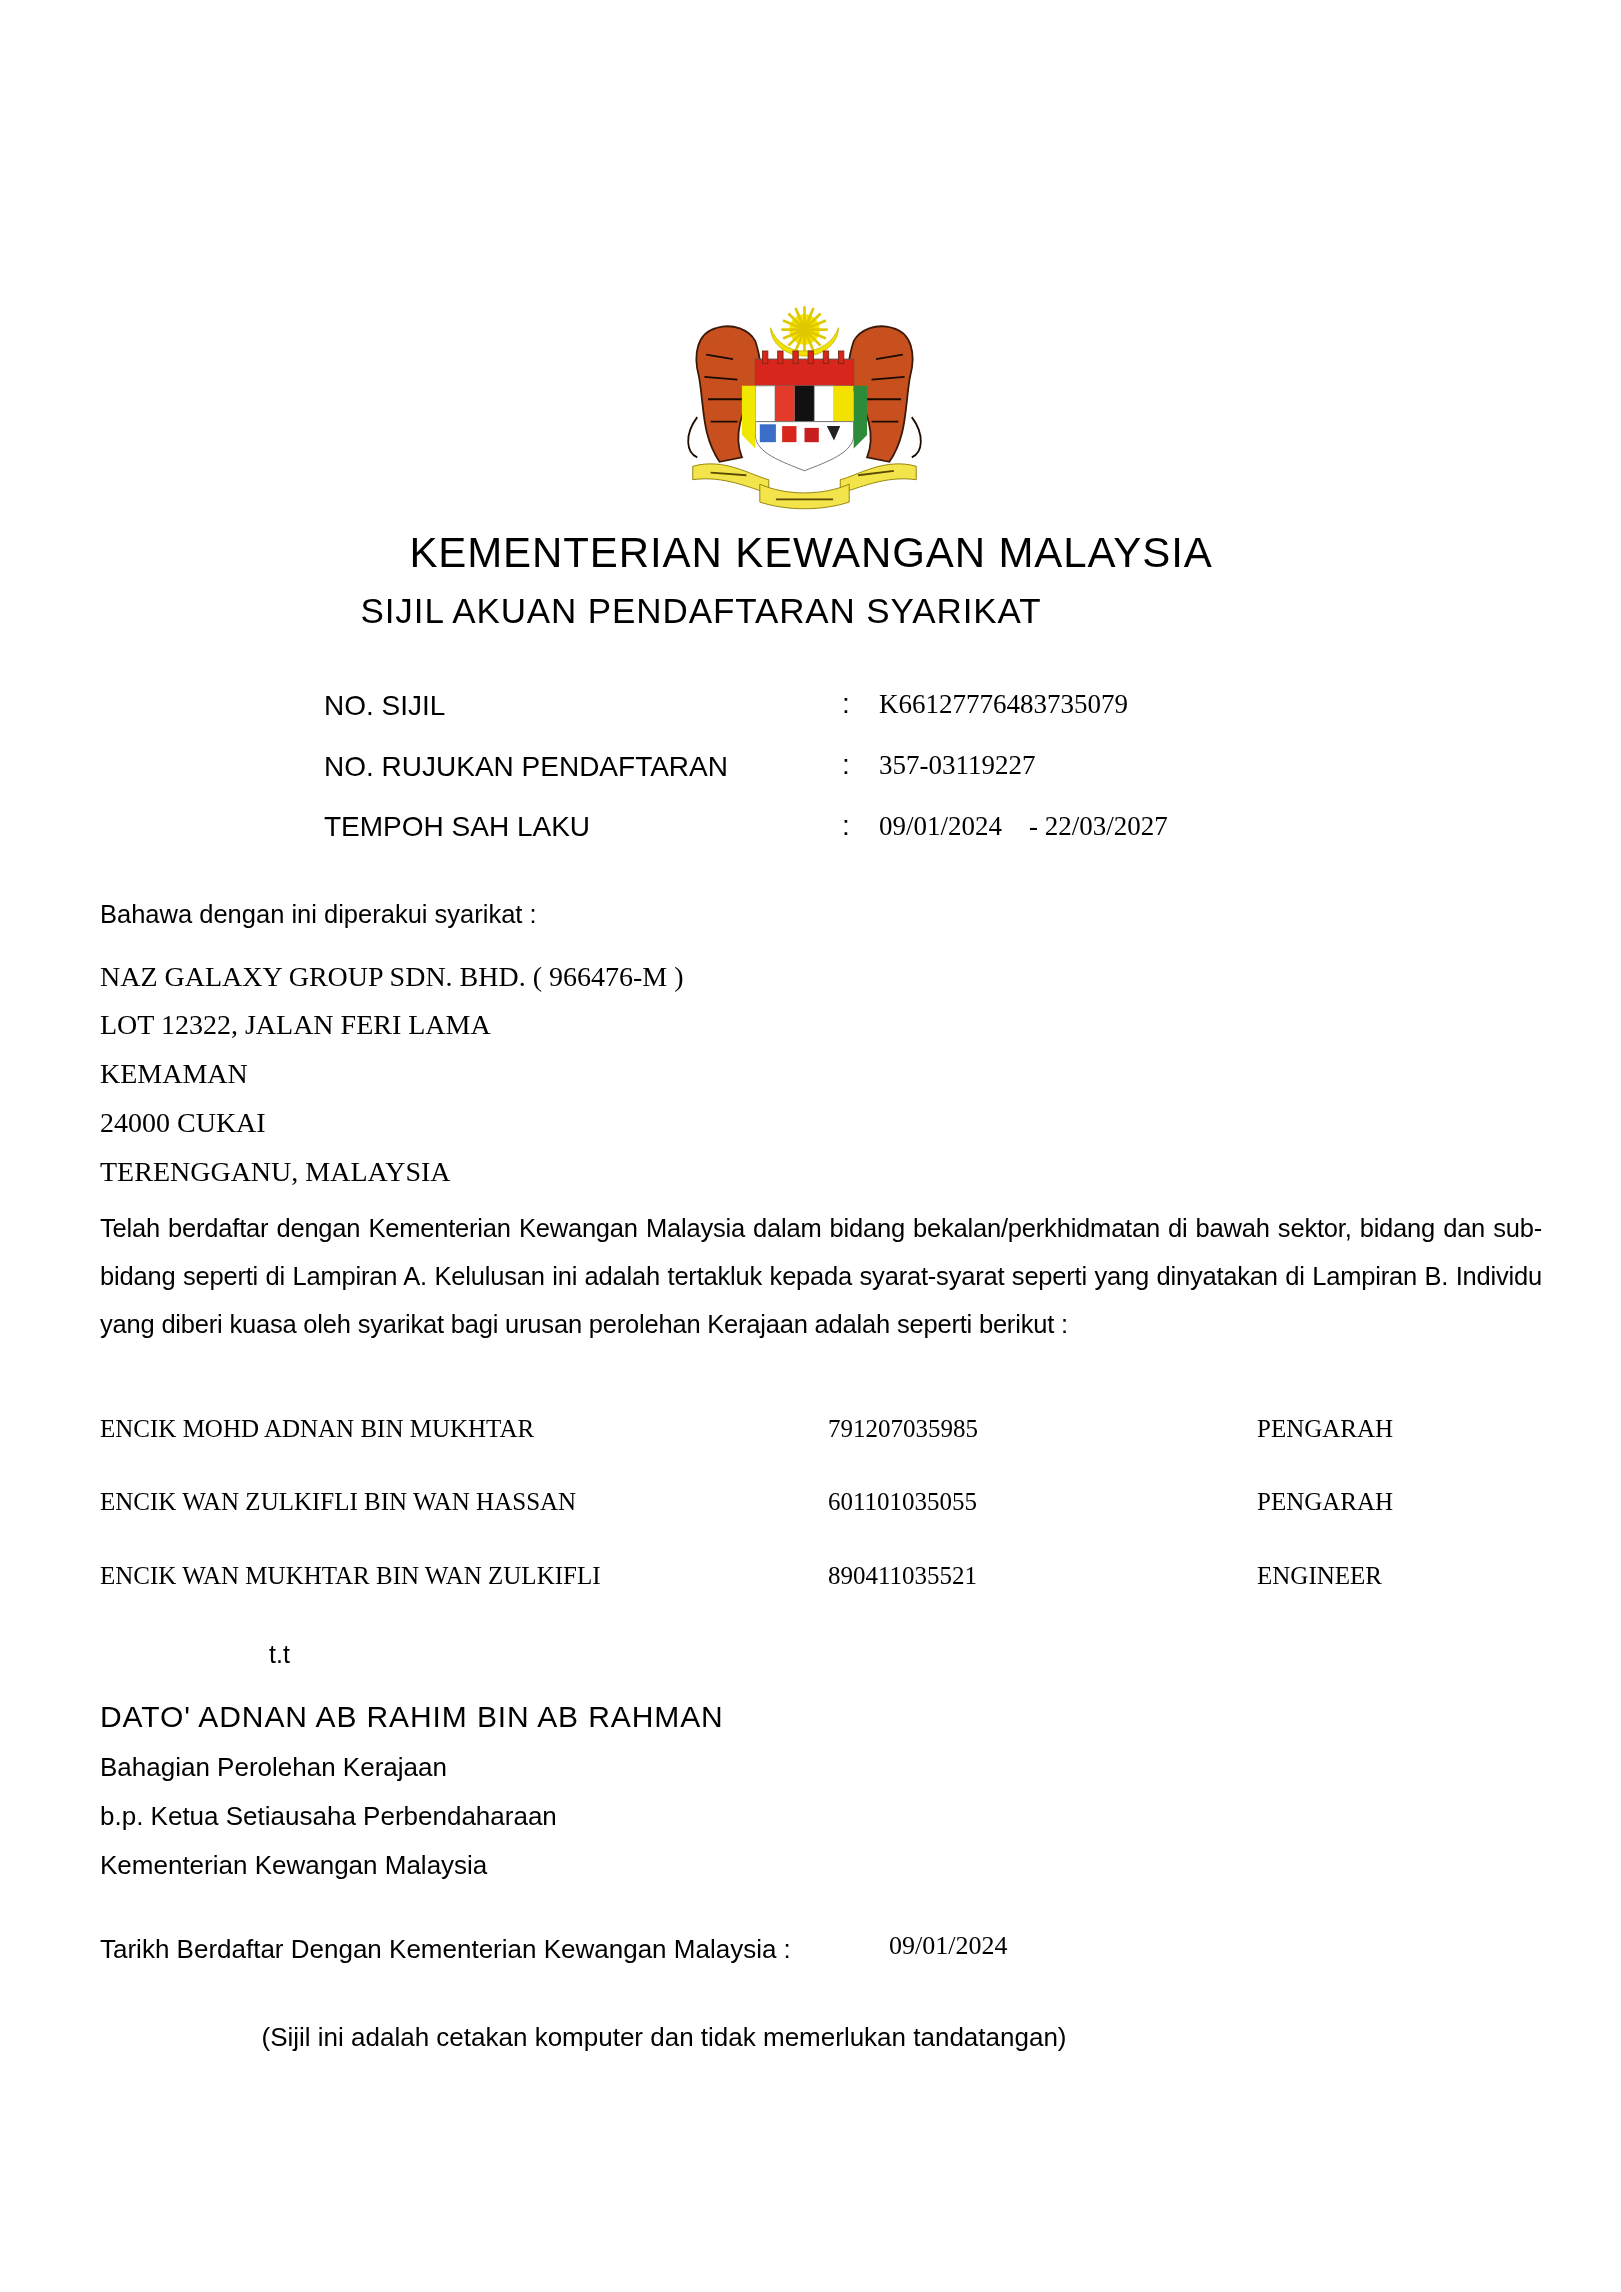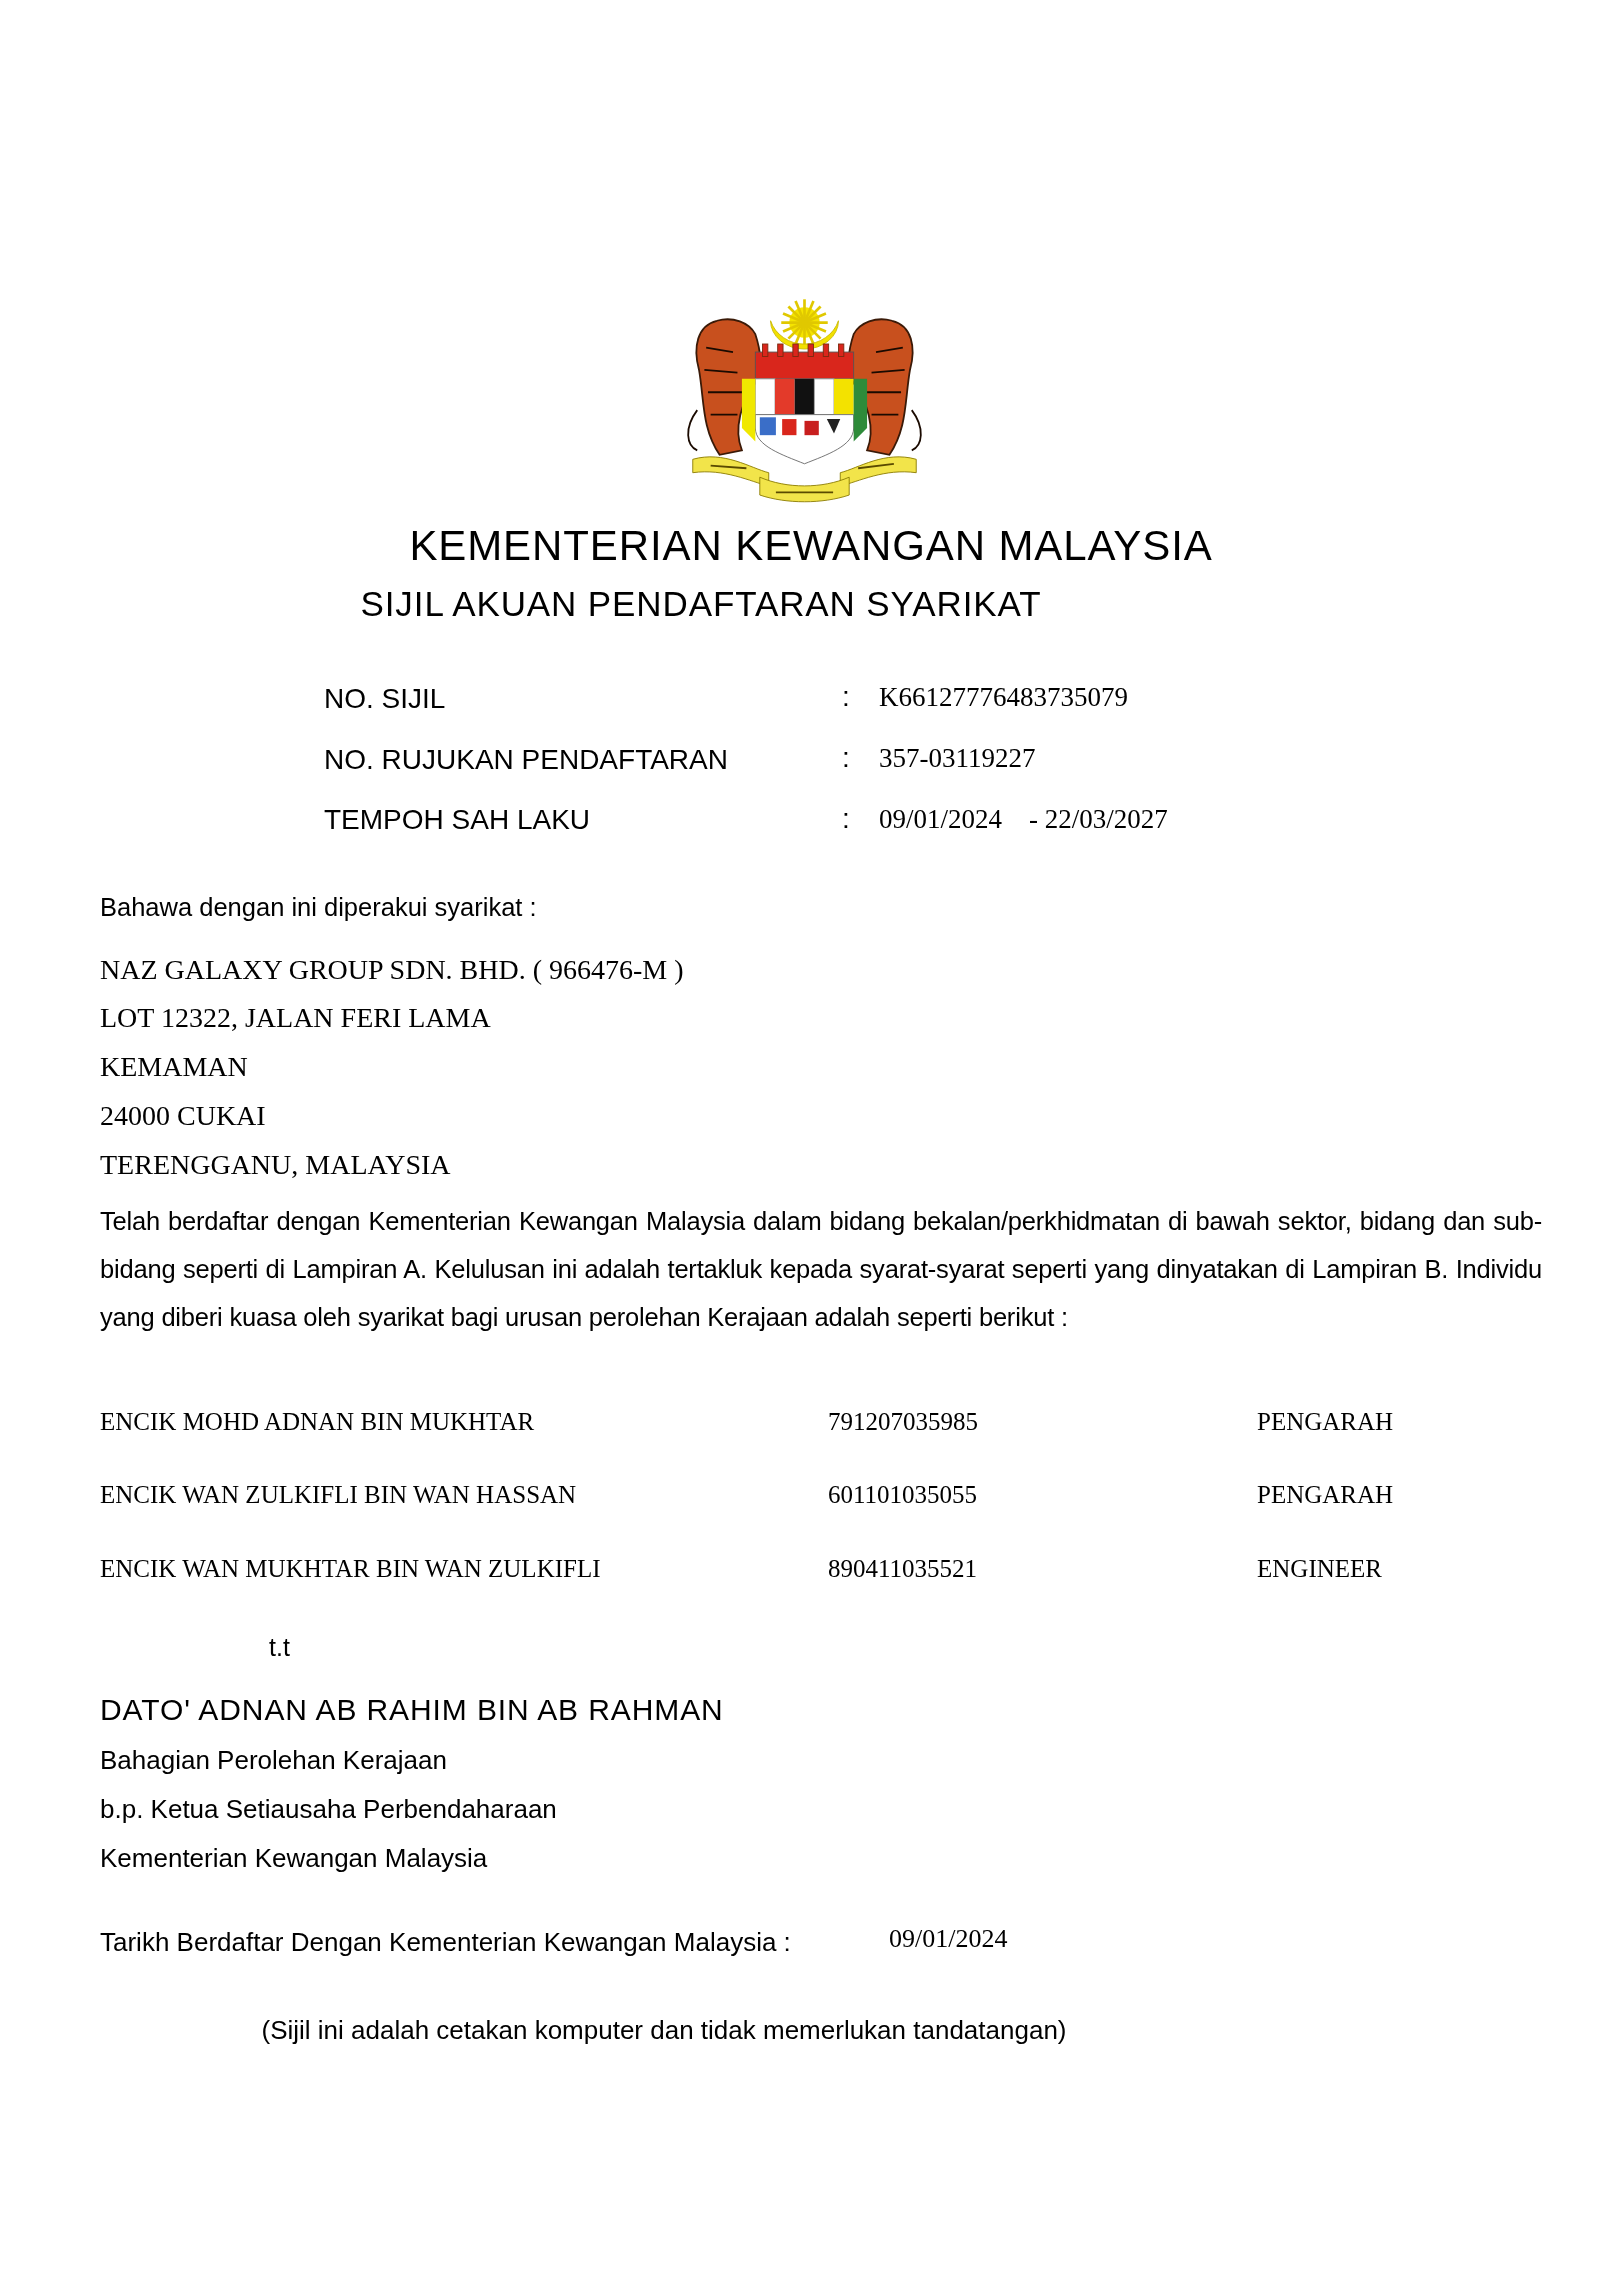--- a/index.html
+++ b/index.html
@@ -1,17 +1,17 @@
 <!DOCTYPE html>
 <html style="font-size:14.3px"><head>
 <meta charset="utf-8">
 <style>
   html, body { margin:0; padding:0; background:#ffffff; }
   body { width:1622px; height:2293px; position:relative; overflow:hidden; color:#000; }
-  .abs { position:absolute; white-space:nowrap; }
+  .abs { position:absolute; white-space:nowrap;margin-top:7px; }
   .sans { font-family:"Liberation Sans", "DejaVu Sans", sans-serif; }
   .serif { font-family:"Liberation Serif", "DejaVu Serif", serif; }
   #logo { left:670px; top:285px; width:269px; height:219px; }
   #title { left:0; width:1622px; top:522px; text-align:center; font-size:42px; letter-spacing:0.9px; }
   #subtitle { left:0; width:1402px; top:584px; text-align:center; font-size:35px; letter-spacing:0.9px; }
   .info-label { left:324px; font-size:28px;text-align:right; }
   .info-colon { left:842px; font-size:28px; }
   .info-value { left:879px; font-size:27px; }
   .para { left:100px; width:1442px; font-size:25.5px; line-height:48px; white-space:normal; text-align:justify; letter-spacing:-0.2px; }
   .company-line { left:100px; font-size:28px; }

